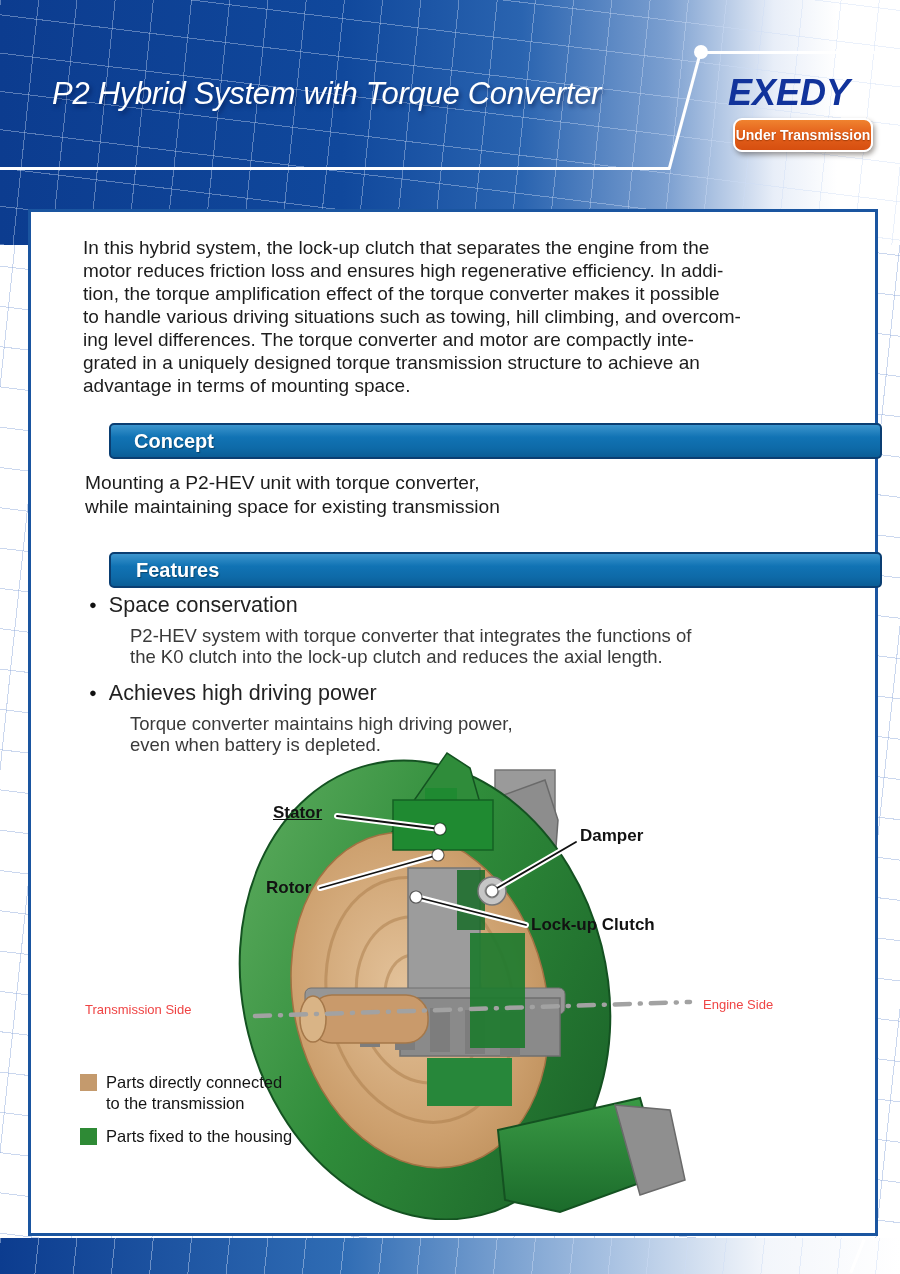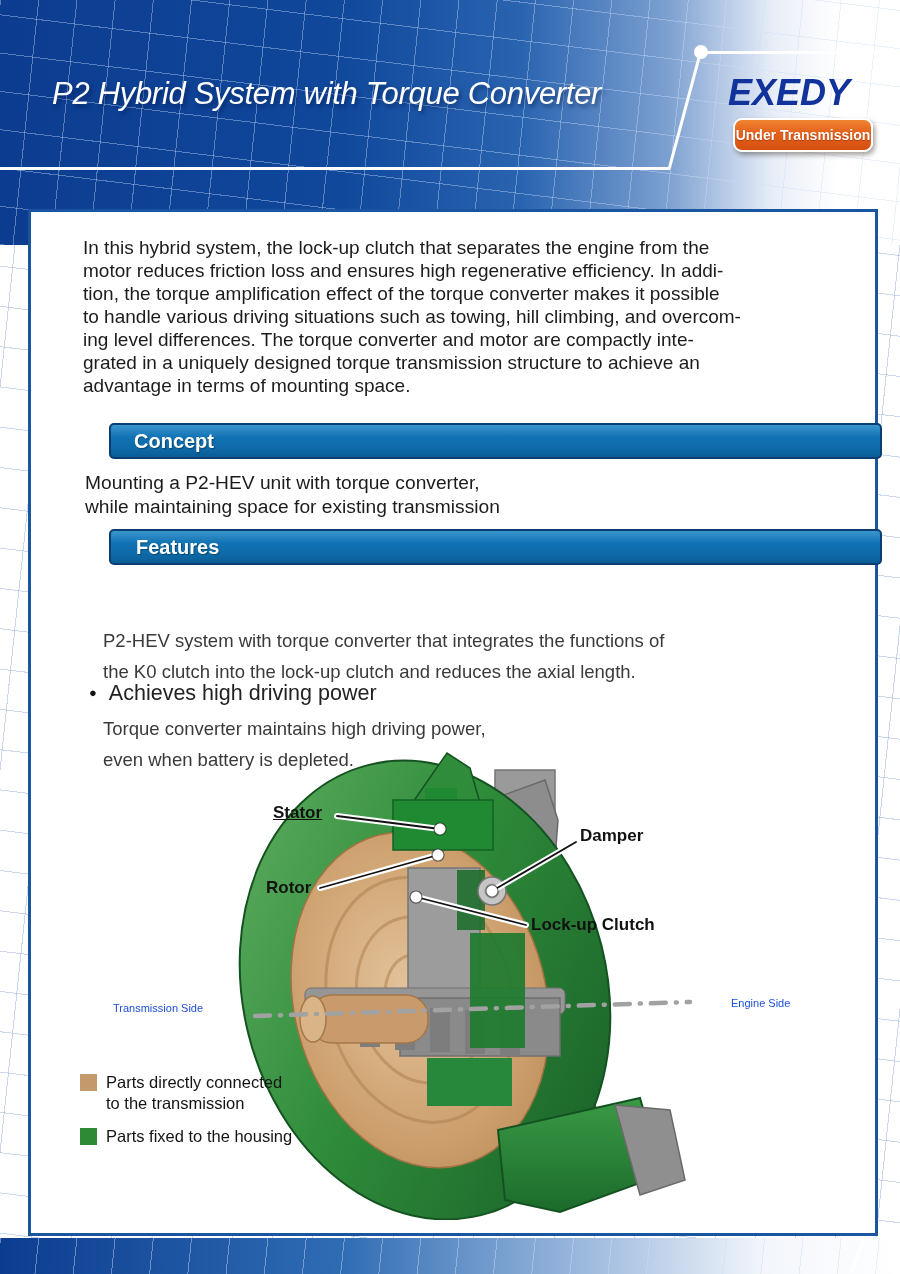--- a/index.html
+++ b/index.html
@@ -84,48 +84,48 @@
   .pill{
     position:absolute;left:34px;width:773px;height:36px;border-radius:5px;
     background:linear-gradient(180deg,#3c95cd 0%,#1173b4 38%,#0e6aa8 72%,#0a5d96 100%);
     border:2px solid #0a3e72;box-sizing:border-box;
     display:flex;align-items:center;padding-left:23px;
     color:#fff;font-size:20px;font-weight:bold;
     text-shadow:1px 1px 1px rgba(0,0,0,.35);
     margin-left:44px;
   }
   .pill-concept{top:211px;}
-  .pill-features{top:317px;padding-left:25px;}
+  .pill-features{top:340px;padding-left:25px;}
   .concept-body{
     position:absolute;left:54px;top:259px;width:720px;
     font-size:19.2px;line-height:23.5px;color:#1c1c1c;white-space:pre-line;
   }
   .feature-title{
     position:absolute;left:58px;font-size:21.5px;color:#222;white-space:nowrap;
   }
   .feature-title .bullet{font-size:13px;vertical-align:3px;margin-right:12px;color:#111;}
   .ft1{top:381px;}
   .ft2{top:469px;}
   .feature-body{
-    position:absolute;left:72px;width:700px;
-    font-size:18.5px;line-height:31px;color:#3a3a3a;white-space:pre-line;
+    position:absolute;left:99px;width:700px;
+    font-size:18.5px;line-height:21px;color:#3a3a3a;white-space:pre-line;
   }
   .fb1{top:413px;}
   .fb2{top:501px;}
   
   .diagram-svg{position:absolute;left:55px;top:748px;z-index:4;}
   .dg-label{
     position:absolute;z-index:5;font-size:17px;font-weight:bold;color:#121212;white-space:nowrap;
   }
   .lbl-stator{left:273px;top:803px;text-decoration:underline;}
   .lbl-rotor{left:266px;top:878px;}
   .lbl-damper{left:580px;top:826px;}
   .lbl-lockup{left:531px;top:915px;}
   .side-label{
-    position:absolute;z-index:5;font-size:11px;color:#1d4ed8;white-space:nowrap;margin-left:28px;
+    position:absolute;z-index:5;font-size:13px;color:#ef4444;white-space:nowrap;
   }
   .side-left{left:85px;top:1002px;}
   .side-right{left:703px;top:997px;}
   
   .legend{position:absolute;left:80px;top:1072px;z-index:5;}
   .legend-item{display:flex;margin-bottom:13px;}
   .legend-item.gap{margin-bottom:16px;}
   .swatch{width:17px;height:17px;margin-right:9px;margin-top:2px;flex:0 0 17px;}
   .legend-text{font-size:16.5px;line-height:20.5px;color:#141414;white-space:pre-line;}
 </style>
@@ -164,20 +164,21 @@
 ing level differences. The torque converter and motor are compactly inte-
 grated in a uniquely designed torque transmission structure to achieve an
 advantage in terms of mounting space.</div>
 
   <div class="pill pill-concept">Concept</div>
   <div class="concept-body">Mounting a P2-HEV unit with torque converter,
 while maintaining space for existing transmission</div>
 
   <div class="pill pill-features">Features</div>
 
+  <div class="feature-title ft1"><span class="bullet">●</span><span>Space conservation</span></div>
   <div class="feature-body fb1">P2-HEV system with torque converter that integrates the functions of
 the K0 clutch into the lock-up clutch and reduces the axial length.</div>
 
   <div class="feature-title ft2"><span class="bullet">●</span><span>Achieves high driving power</span></div>
   <div class="feature-body fb2">Torque converter maintains high driving power,
 even when battery is depleted.</div>
 </div>
 
 <svg class="diagram-svg" width="820" height="472" viewBox="0 0 820 472">
   <defs>

